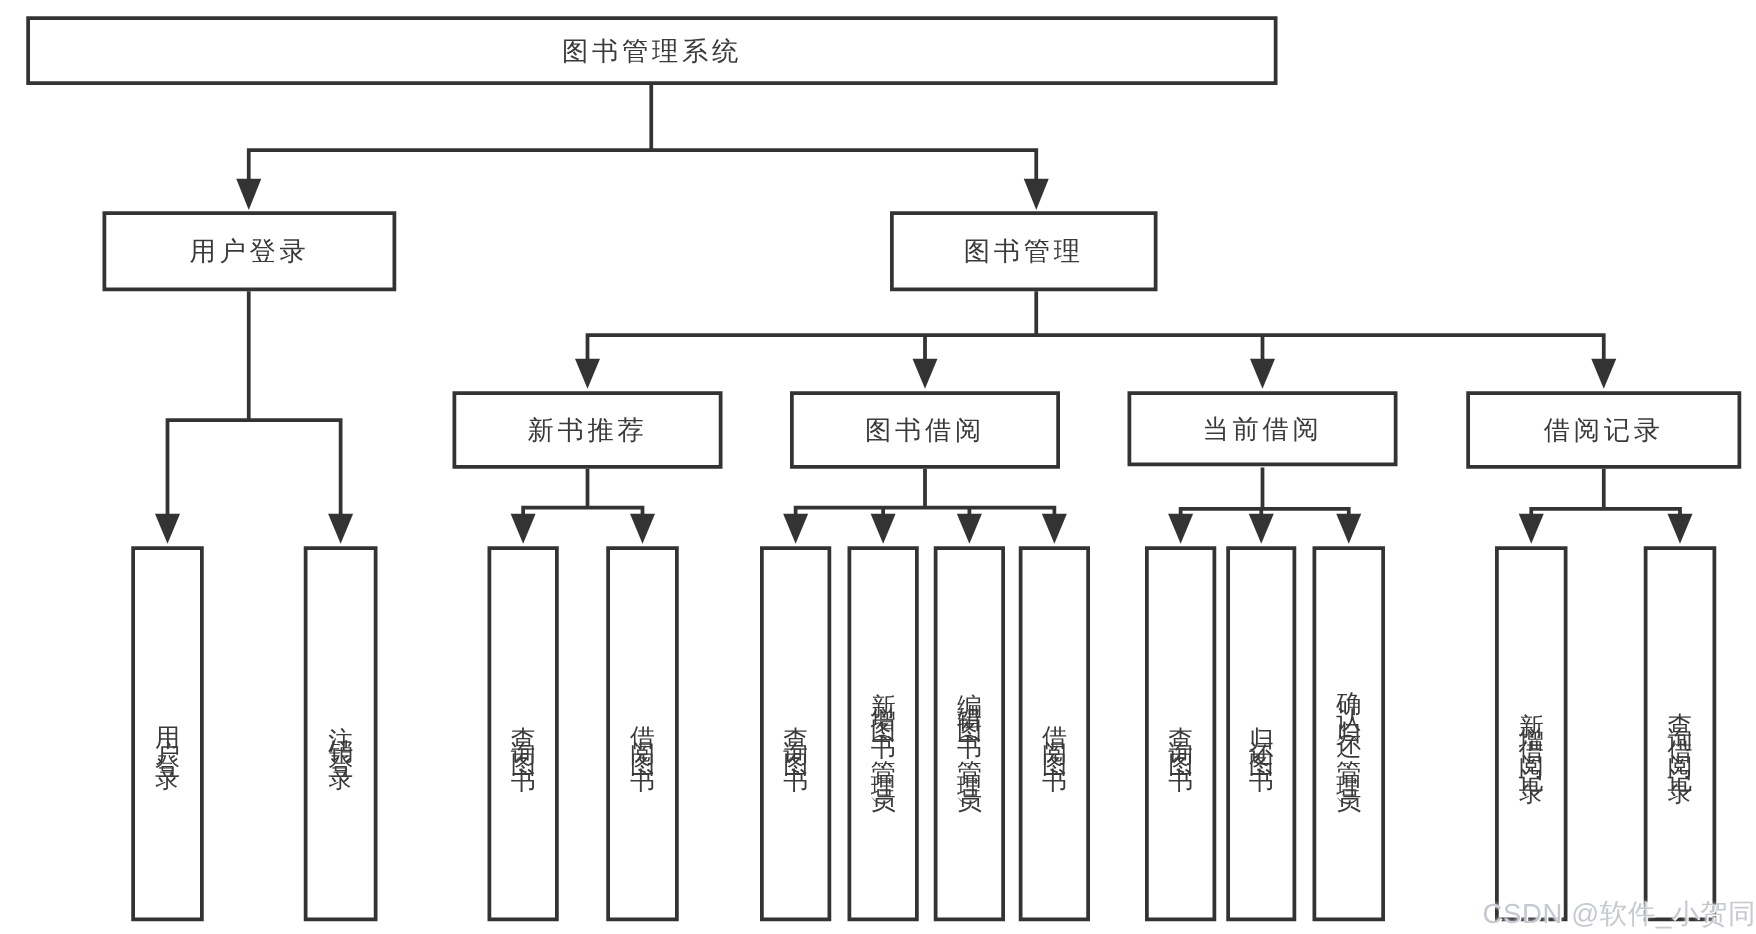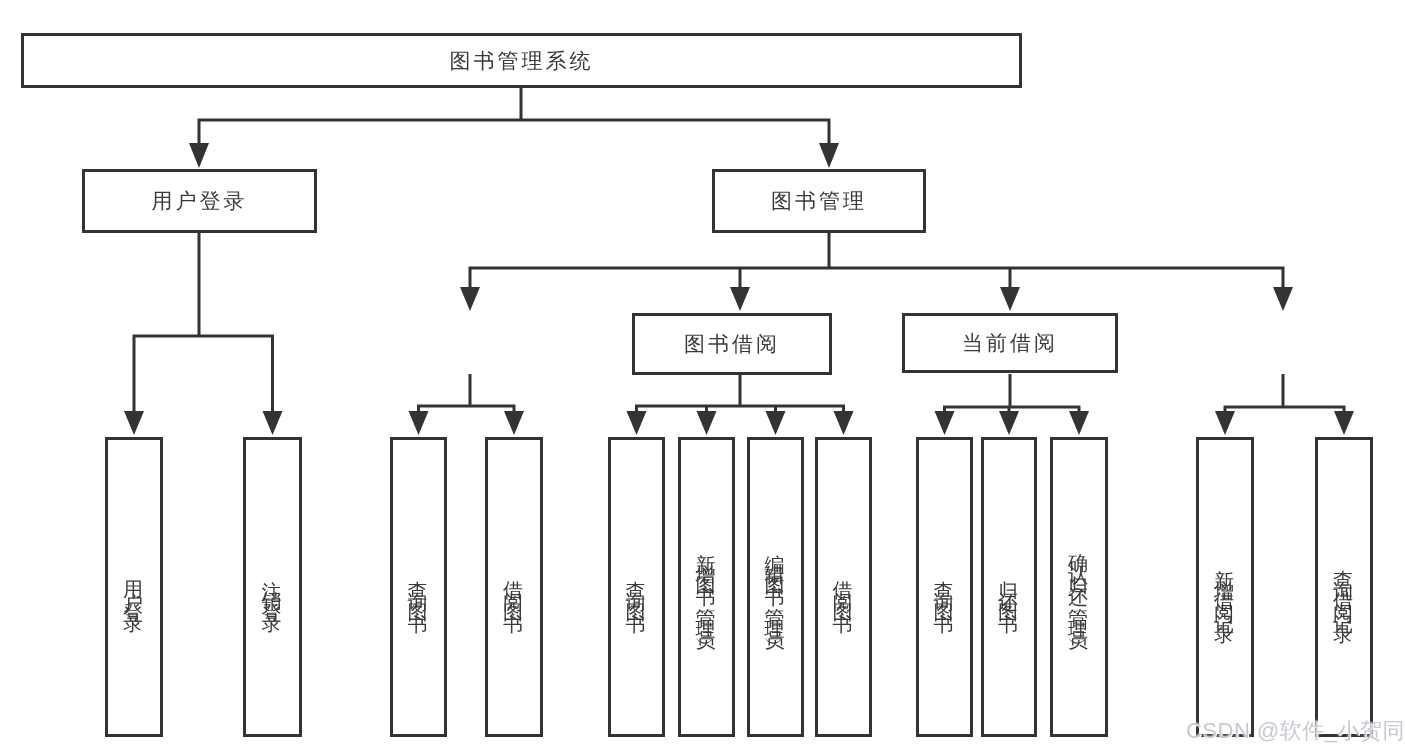--- a/index.html
+++ b/index.html
@@ -60,27 +60,29 @@
     <path d="M1010 374 V407 M943 407 H1080.5 M944.5 407 V412 M1009 407 V412 M1079 407 V412"></path>
     <polygon points="934.5,411 954.5,411 944.5,435"></polygon>
     <polygon points="999,411 1019,411 1009,435"></polygon>
     <polygon points="1069,411 1089,411 1079,435"></polygon>
 
     <path d="M1283 374 V407 M1223.5 407 H1345.5 M1225 407 V412 M1344 407 V412"></path>
     <polygon points="1215,411 1235,411 1225,435"></polygon>
     <polygon points="1334,411 1354,411 1344,435"></polygon>
   </svg>
 
-  <div class="node" style="left:21px;top:13px;width:1001px;height:55px;margin-top:20px;">图书管理系统</div>
+  <div class="node" style="left:21px;top:13px;width:1001px;height:55px;">图书管理系统</div>
 
   <div class="node" style="left:82px;top:169px;width:235px;height:64px;">用户登录</div>
   <div class="node" style="left:712px;top:169px;width:214px;height:64px;">图书管理</div>
 
-  <div class="node" style="left:632px;top:313px;width:200px;height:62px;">图书借阅</div>
+  <div class="node" style="left:362px;top:313px;width:216px;height:62px;">新书推荐</div>
+  <div class="node" style="left:632px;top:313px;width:216px;height:62px;">图书借阅</div>
   <div class="node" style="left:902px;top:313px;width:216px;height:60px;">当前借阅</div>
+  <div class="node" style="left:1173px;top:313px;width:220px;height:62px;">借阅记录</div>
 
   <div class="node v" style="left:105px;top:437px;width:58px;height:300px;">用户登录</div>
   <div class="node v" style="left:243px;top:437px;width:59px;height:300px;">注销登录</div>
 
   <div class="node v" style="left:390px;top:437px;width:57px;height:300px;">查询图书</div>
   <div class="node v" style="left:485px;top:437px;width:58px;height:300px;">借阅图书</div>
 
   <div class="node v" style="left:608px;top:437px;width:57px;height:300px;">查询图书</div>
   <div class="node v" style="left:678px;top:437px;width:57px;height:300px;">新增图书（管理员）</div>
   <div class="node v" style="left:747px;top:437px;width:57px;height:300px;">编辑图书（管理员）</div>

